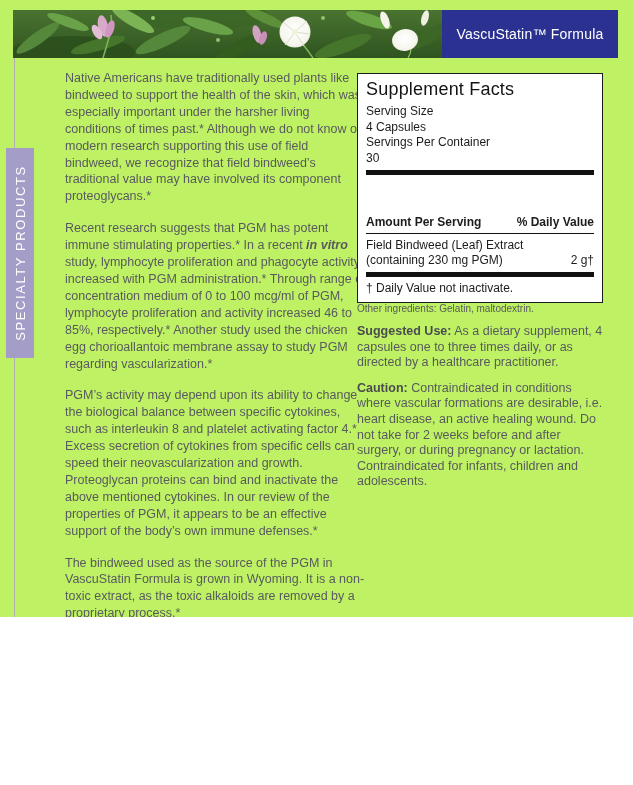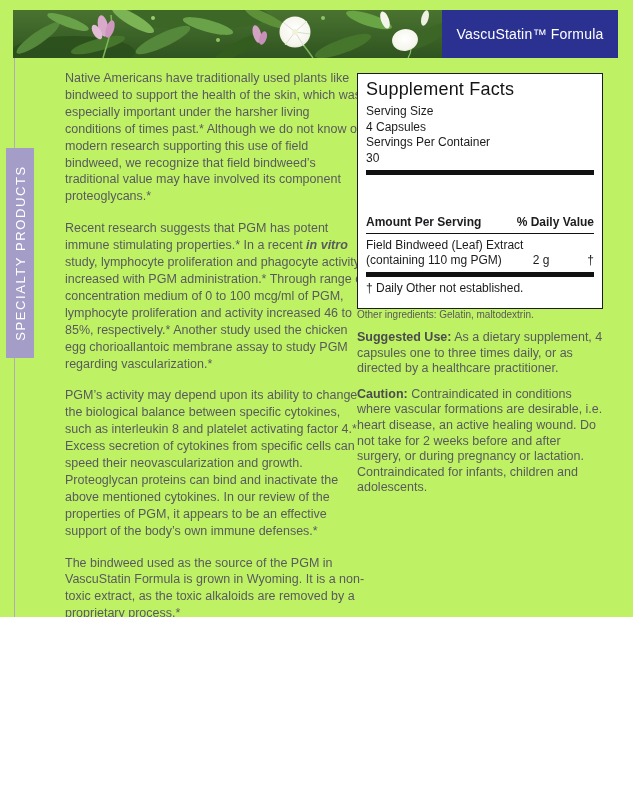--- a/index.html
+++ b/index.html
@@ -22,30 +22,30 @@
 
   
   .main-col { position:absolute; left:65px; top:70px; width:302px; color:#595a5e;
               font-size:12.5px; line-height:16.9px; }
   .main-col p { margin-bottom:15px; }
   .main-col .it { font-style:italic;font-weight:bold; }
 
   
   .right-col { position:absolute; left:357px; top:73px; width:250px; }
 
-  .sf-box { width:246px; border:1.5px solid #1c1c1e; padding:5px 8px 12px 8px; color:#1c1c1e; background:#fff; }
+  .sf-box { width:246px; border:1.5px solid #1c1c1e; padding:5px 8px 6px 8px; color:#1c1c1e; background:#fff; }
   .sf-title { font-size:18px; color:#141416; letter-spacing:.2px; margin-bottom:4px; }
   .sf-row { display:flex; justify-content:space-between; font-size:12px; line-height:15.5px;flex-direction:column; }
   .sf-bar { height:5px; background:#111; margin:4px 0; }
   .sf-head { display:flex; justify-content:space-between; font-size:12px; font-weight:bold; line-height:16px;margin-top:39px; }
   .sf-thin { height:1px; background:#111; margin:3px 0 4px 0; }
   .sf-ing1 { font-size:12px; line-height:15px; }
   .sf-ing2 { display:flex; font-size:12px; line-height:15px; }
   .sf-ing2 .nm { flex:1; }
-  .sf-ing2 .amt { margin-right:38px; }
+  .sf-ing2 .amt { }
   .sf-foot { font-size:12px; line-height:15px; margin-top:3px; }
 
   .other-ing { margin-top:0; font-size:10px; color:#58595b; }
   .note { margin-top:10px; font-size:12.5px; line-height:15.6px; color:#595a5e; }
   .note b { color:#4c4c4f; }
 </style>
 </head>
 <body>
 
 <div class="page">
@@ -126,26 +126,26 @@
         <span>30</span>
       </div>
       <div class="sf-bar"></div>
       <div class="sf-head">
         <span>Amount Per Serving</span>
         <span>% Daily Value</span>
       </div>
       <div class="sf-thin"></div>
       <div class="sf-ing1">Field Bindweed (Leaf) Extract</div>
       <div class="sf-ing2">
-        <span class="nm">(containing 110 mg PGM)</span>
+        <span class="nm">(containing 230 mg PGM)</span>
         <span class="amt">2 g</span>
         <span>†</span>
       </div>
       <div class="sf-bar"></div>
-      <div class="sf-foot">† Daily Other not established.</div>
+      <div class="sf-foot">† Daily Value not inactivate.</div>
     </div>
 
     <div class="other-ing">Other ingredients: Gelatin, maltodextrin.</div>
 
     <div class="note">
       <b>Suggested Use:</b><span> As a dietary supplement, 4 capsules one to three times daily, or as directed by a healthcare practitioner.</span>
     </div>
 
     <div class="note">
       <b>Caution:</b><span> Contraindicated in conditions where vascular formations are desirable, i.e. heart disease, an active healing wound. Do not take for 2 weeks before and after surgery, or during pregnancy or lactation. Contraindicated for infants, children and adolescents.</span>

